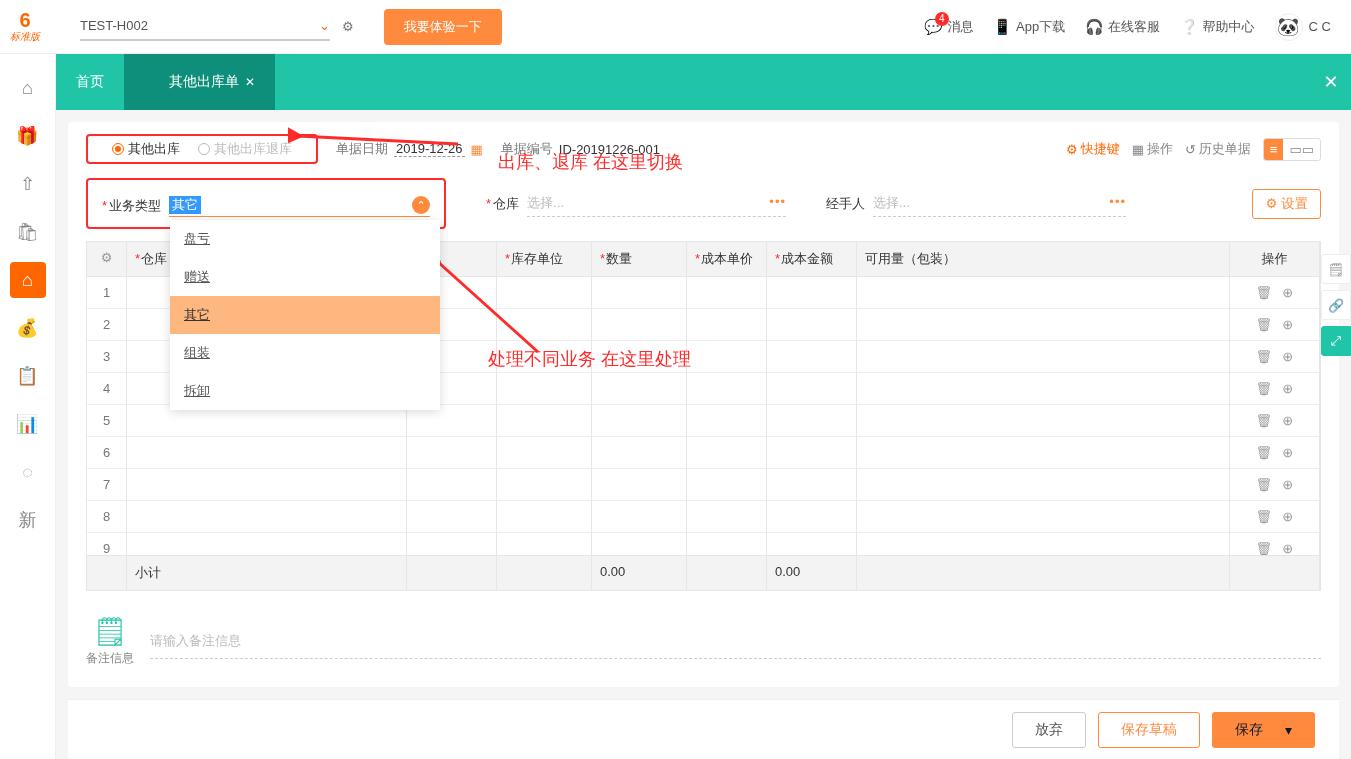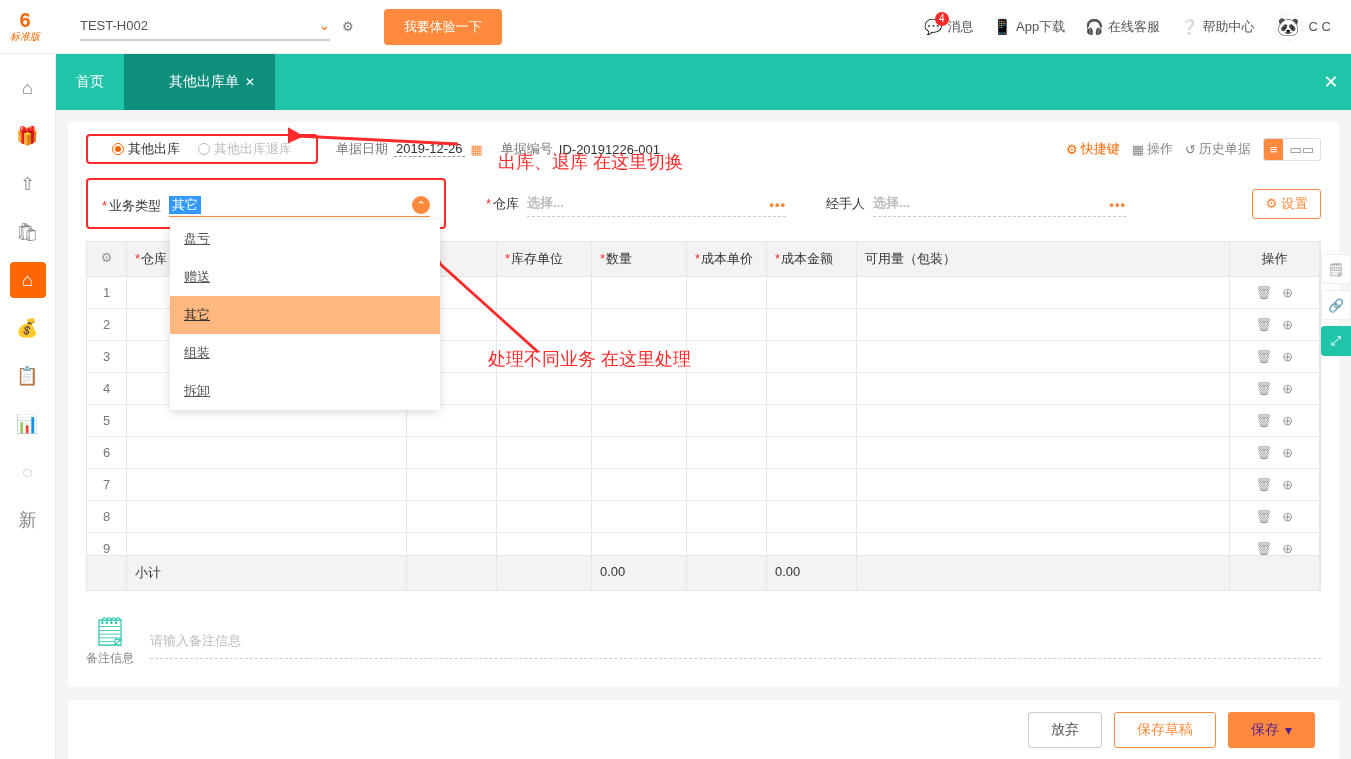--- a/index.html
+++ b/index.html
@@ -69,21 +69,21 @@
   .biz-field { display: flex; align-items: center; gap: 8px; }
   .biz-field .sel { flex: 1; border-bottom: 1px solid #ff8a3d; padding: 2px 0; display: flex; align-items: center; }
   .biz-field .sel .selected { background: #3399ff; color: #fff; padding: 0 3px; }
   .biz-field .sel .chev-up { margin-left: auto; background: #ff8a3d; color: #fff; width: 18px; height: 18px; border-radius: 50%; display: flex; align-items: center; justify-content: center; font-size: 11px; }
 
   .dropdown { position: absolute; left: 82px; top: 40px; width: 270px; background: #fff; box-shadow: 0 2px 10px rgba(0,0,0,.15); z-index: 30; }
   .dropdown .opt { padding: 10px 14px; cursor: pointer; color: #555; text-decoration: underline; }
   .dropdown .opt.highlight { background: #ffb780; color: #333; }
 
   .form-field { display: flex; align-items: center; gap: 8px; min-width: 300px; }
-  .form-field .input-line { flex: 1; border-bottom: 1px dashed #ccc; padding: 4px 0; color: #bbb; display: flex; align-items: flex-end; font-weight: bold; }
+  .form-field .input-line { flex: 1; border-bottom: 1px dashed #ccc; padding: 4px 0; color: #bbb; display: flex; align-items: flex-start; }
   .form-field .dots { margin-left: auto; color: #ff8a3d; letter-spacing: 1px; cursor: pointer; }
   .settings-btn { margin-left: auto; border: 1px solid #ff8a3d; color: #ff8a3d; background: #fff; border-radius: 3px; padding: 5px 12px; cursor: pointer; display: inline-flex; align-items: center; gap: 4px; }
 
   
   .grid-wrap { margin-top: 12px; border: 1px solid #e6e6e6; flex: 1; overflow: hidden; display: flex; flex-direction: column; }
   .grid-head { display: flex; background: #f3f3f3; border-bottom: 1px solid #e6e6e6; }
   .grid-head .cell, .grid-row .cell, .grid-foot .cell { padding: 8px 8px; border-right: 1px solid #e6e6e6; font-size: 13px; }
   .grid-body { flex: 1; overflow-y: auto; }
   .grid-row { display: flex; border-bottom: 1px solid #eee; background: #fff; }
   .grid-row .row-actions { display: flex; gap: 10px; justify-content: center; color: #999; }
@@ -108,21 +108,21 @@
   .remark-icon { text-align: center; color: #20c5a8; }
   .remark-icon .ico { font-size: 28px; }
   .remark-icon .lbl { font-size: 12px; color: #888; margin-top: 2px; }
   .remark-input { flex: 1; border-bottom: 1px dashed #ccc; padding: 8px 0; color: #bbb; }
 
   
   .footer { height: 60px; background: #fff; border-top: 1px solid #eee; display: flex; align-items: center; justify-content: flex-end; padding: 0 24px; gap: 12px; margin: 0 12px 0 12px; }
   .btn { padding: 8px 22px; border-radius: 3px; font-size: 14px; cursor: pointer; border: 1px solid transparent; }
   .btn.ghost { background: #fff; border-color: #ccc; color: #555; }
   .btn.outline { background: #fff; border-color: #ff8a3d; color: #ff8a3d; }
-  .btn.primary { background: #ff8a3d; color: #4c1d95; display: inline-flex; align-items: center; gap: 6px; }
+  .btn.primary { background: #ff8a3d; color: #0f172a; display: inline-flex; align-items: center; gap: 22px; }
 
   
   .float-rail { position: absolute; right: 0; top: 200px; width: 30px; display: flex; flex-direction: column; gap: 6px; }
   .float-rail .fitem { width: 30px; height: 30px; background: #fff; border: 1px solid #eee; color: #888; display: flex; align-items: center; justify-content: center; cursor: pointer; border-radius: 3px 0 0 3px; }
   .float-rail .fitem.green { background: #20c5a8; color: #fff; border-color: #20c5a8; }
 
   
   .arrow-svg { position: absolute; pointer-events: none; }
 </style>
 </head>

